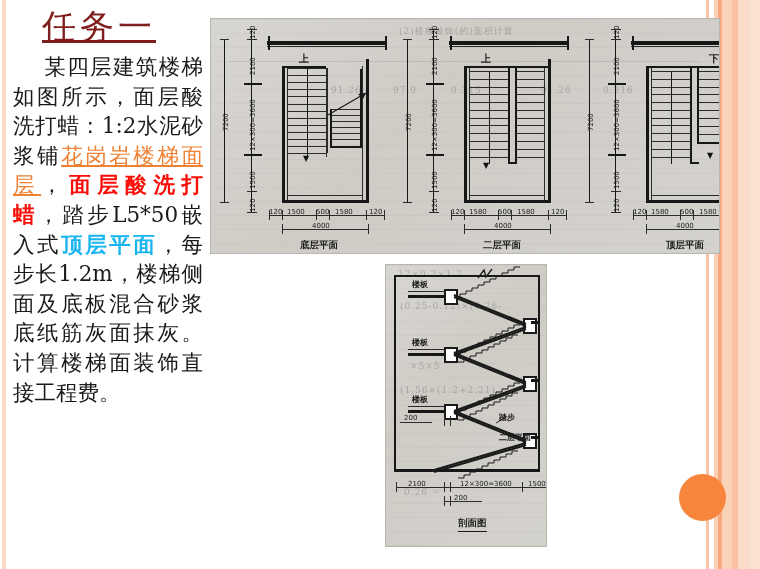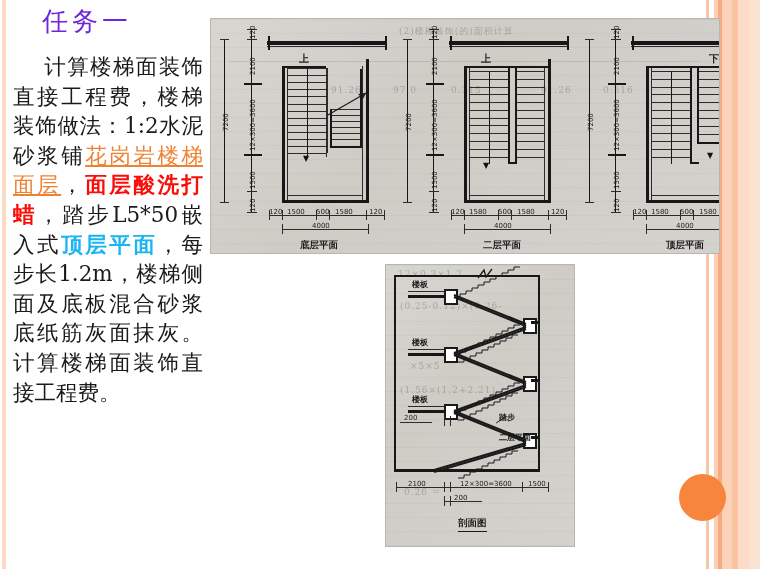--- a/index.html
+++ b/index.html
@@ -20,22 +20,22 @@
         #f9c5a6 18px 21px,
         #ffffff 21px 26px,
         #fbd0b4 26px 30px,
         #f7a97f 30px 34px,
         #fbd3b8 34px 44px,
         #f9c2a0 44px 50px,
         #fcdcc8 50px 62px,
         #fbe3d2 62px 72px);}
 
   
-  .title{position:absolute;left:42px;top:4px;font-size:26px;letter-spacing:4px;
-     color:#6d28d9;font-family:"DejaVu Serif",serif;white-space:nowrap;}
+  .title{position:absolute;left:42px;top:4px;font-size:34px;letter-spacing:4px;
+     color:#7f1d1d;font-family:"DejaVu Serif",serif;white-space:nowrap;text-decoration:underline;}
 
   
   .body-text{position:absolute;left:13px;top:52px;width:190px;
      font-size:21.5px;line-height:29.6px;color:#1a1a1a;
      font-family:"DejaVu Serif","Liberation Serif",serif;
      text-align:justify;letter-spacing:0px;}
   .body-text .ind{display:inline-block;width:30px;}
   .hl-orange{color:#ef8133;text-decoration:underline;text-decoration-thickness:1.5px;text-underline-offset:2px;}
   .hl-red{color:#fa0d07;font-weight:bold;}
   .hl-blue{color:#19b5f0;font-weight:bold;}
@@ -72,21 +72,21 @@
 
 <div class="slide">
 
   <div class="edge-left"></div>
   <div class="edge-right"></div>
   <div class="dot-orange" style="left:679px;top:474px;width:47px;height:47px;"></div>
 
   <div class="title">任务一</div>
 
   <div class="body-text">
-    <span class="ind"></span><span>计算楼梯面装饰直接工程费，楼梯装饰做法：1:2水泥砂浆铺</span><span class="hl-orange">花岗岩楼梯面层</span><span>，</span><span class="hl-red">面层酸洗打蜡</span><span>，踏步L5*50嵌入式</span><span class="hl-blue">顶层平面</span><span>，每步长1.2m，楼梯侧面及底板混合砂浆底纸筋灰面抹灰。计算楼梯面装饰直接工程费。</span>
+    <span class="ind"></span><span>某四层建筑楼梯如图所示，面层酸洗打蜡：1:2水泥砂浆铺</span><span class="hl-orange">花岗岩楼梯面层</span><span>，</span><span class="hl-red">面层酸洗打蜡</span><span>，踏步L5*50嵌入式</span><span class="hl-blue">顶层平面</span><span>，每步长1.2m，楼梯侧面及底板混合砂浆底纸筋灰面抹灰。计算楼梯面装饰直接工程费。</span>
   </div>
 
   <div class="photo" style="left:211px;top:19px;width:508px;height:234px;">
     <div class="paper"></div>
 
     <div class="ghost" style="left:188px;top:6px;">(2)楼梯装饰(的)面积计算</div>
     <div class="ghost" style="left:18px;top:42px;width:470px;height:1px;background:rgba(90,90,90,.12);"></div>
     <div class="ghost" style="left:120px;top:66px;">91.26</div>
     <div class="ghost" style="left:182px;top:66px;">97.0</div>
     <div class="ghost" style="left:240px;top:66px;">0.315</div>
@@ -342,21 +342,21 @@
     <div class="dim" style="left:488px;top:189px;">1580</div>
 
     <div class="ln lnh" style="left:435px;top:210px;width:87px;height:1px;"></div>
     <div class="ln lnv" style="left:435px;top:205px;width:1px;height:10px;"></div>
 
     <div class="dim" style="left:465px;top:203px;">4000</div>
 
     <div class="cap" style="left:455px;top:220px;">顶层平面</div>
   </div>
 
-  <div class="photo" style="left:386px;top:265px;width:188px;height:281px;">
+  <div class="photo" style="left:386px;top:265px;width:160px;height:281px;">
     <div class="paper"></div>
 
     <div class="ghost" style="left:12px;top:4px;">12×0.3×1.2</div>
     <div class="ghost" style="left:14px;top:36px;">(0.25-0.12)×(0.26-</div>
     <div class="ghost" style="left:24px;top:96px;">×5×5</div>
     <div class="ghost" style="left:14px;top:120px;">(1.56×(1.2+2.21)</div>
     <div class="ghost" style="left:18px;top:178px;margin-top:44px;">0.26 =</div>
 
     <div class="ln lnv thick" style="left:8px;top:10px;width:2px;height:196px;"></div>
     <div class="ln lnv thick" style="left:152px;top:10px;width:2px;height:196px;"></div>

